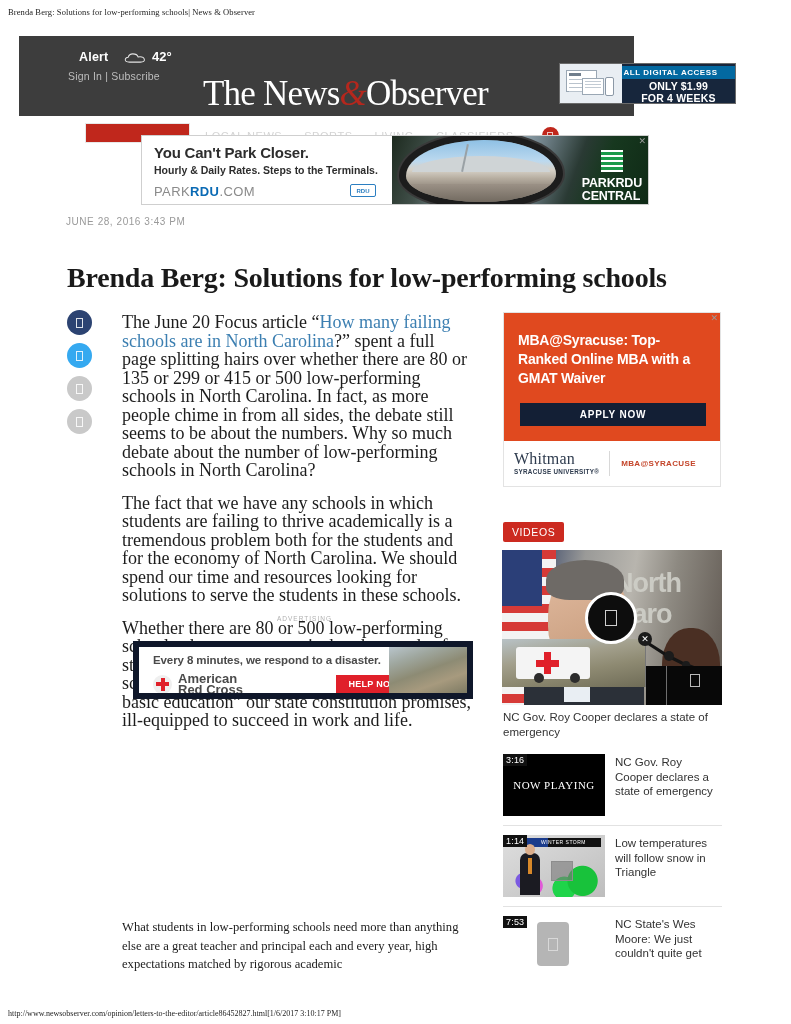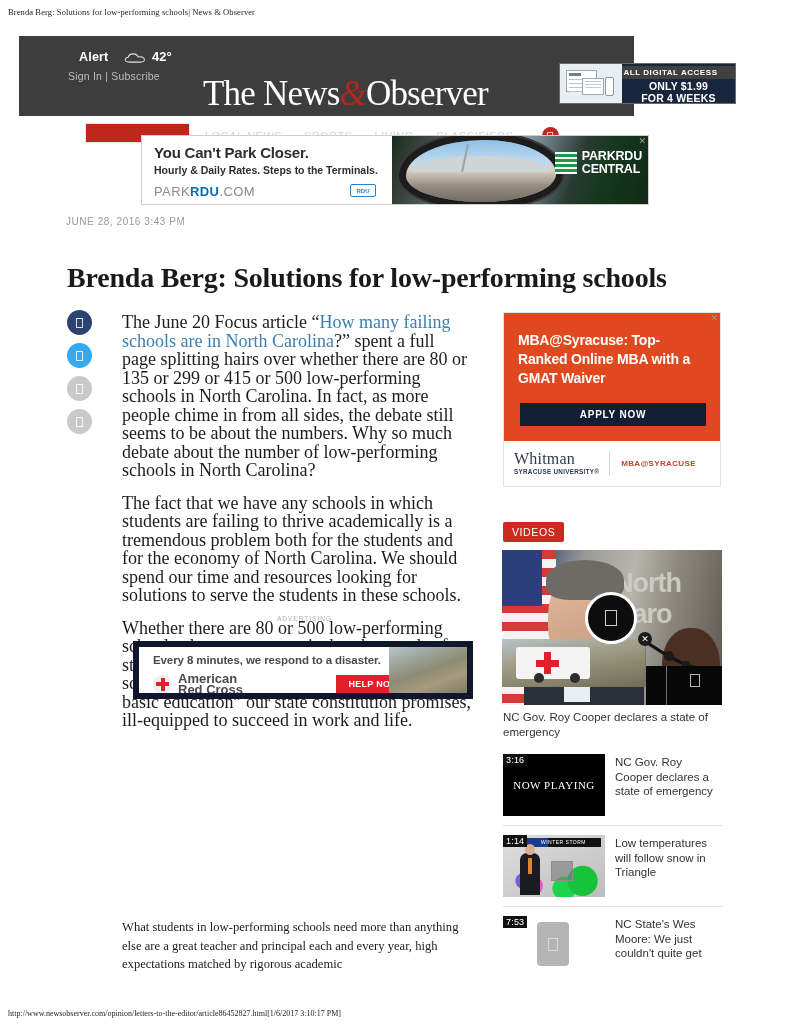--- a/index.html
+++ b/index.html
@@ -80,21 +80,21 @@
     width:62px; background:#e9eef3; position:relative; overflow:hidden;
   }
   .promo-img .pg1 { position:absolute; left:6px; top:6px; width:31px; height:22px; background:#fff; border:1px solid #9aa7b4;}
   .promo-img .pg1 .ln { height:1px; background:#b9c3cd; margin:3px 2px; }
   .promo-img .pg1 .hd { height:3px; background:#6f7d8c; margin:2px 2px 2px 2px; width:12px;}
   .promo-img .pg2 { position:absolute; left:22px; top:14px; width:22px; height:17px; background:#fff; border:1px solid #9aa7b4;}
   .promo-img .pg2 .ln { height:1px; background:#c2cbd4; margin:2px 2px; }
   .promo-img .ph { position:absolute; left:45px; top:13px; width:9px; height:19px; background:#fff; border:1px solid #8b98a6; border-radius:2px;}
   .promo-txt { flex:1; padding:2px 0 0 0; text-align:center; }
   .promo-l1 {
-    background:#404040; color:#fff; font-size:8px; font-weight:bold;
+    background:#0369a1; color:#fff; font-size:8px; font-weight:bold;
     letter-spacing:.55px; padding:2px 16px 2px 0;
   }
   .promo-l2 { color:#fff; font-size:10.5px; font-weight:bold; margin-top:1px; letter-spacing:.2px;}
   .promo-l3 { color:#fff; font-size:10.5px; font-weight:bold; letter-spacing:.2px;}
 
   
   .lead-ad {
     position:absolute; left:141px; top:135px; width:508px; height:70px;
     border:1px solid #cfcfcf; background:#fff; display:flex; overflow:hidden;
   }
@@ -132,21 +132,21 @@
   }
   .mirror .pole {
     position:absolute; left:58px; top:4px; width:2px; height:28px; background:#9aa1a5;
     transform:rotate(12deg);
   }
   .mirror .ground {
     position:absolute; left:0; bottom:0; width:100%; height:18px;
     background:linear-gradient(180deg,#9b9186,#726a60);
   }
   .parkrdu-logo {
-    position:absolute; right:6px; top:14px; display:flex; align-items:center; gap:5px;
+    position:absolute; right:6px; top:14px; display:flex; align-items:center; gap:5px;flex-direction:column;
   }
   .parkrdu-mark {
     width:22px;height:22px;background:#1a9a4a;
     background-image:repeating-linear-gradient(180deg,#fff 0 2px,#1a9a4a 2px 5px);
   }
   .parkrdu-words { color:#fff; font-size:12.5px; font-weight:bold; line-height:1.02; letter-spacing:-.2px;}
   .parkrdu-words .bold2 { color:#fff; }
   .ad-x {
     position:absolute; right:2px; top:1px; font-size:9px; color:#9a9a9a; line-height:1;
   }

